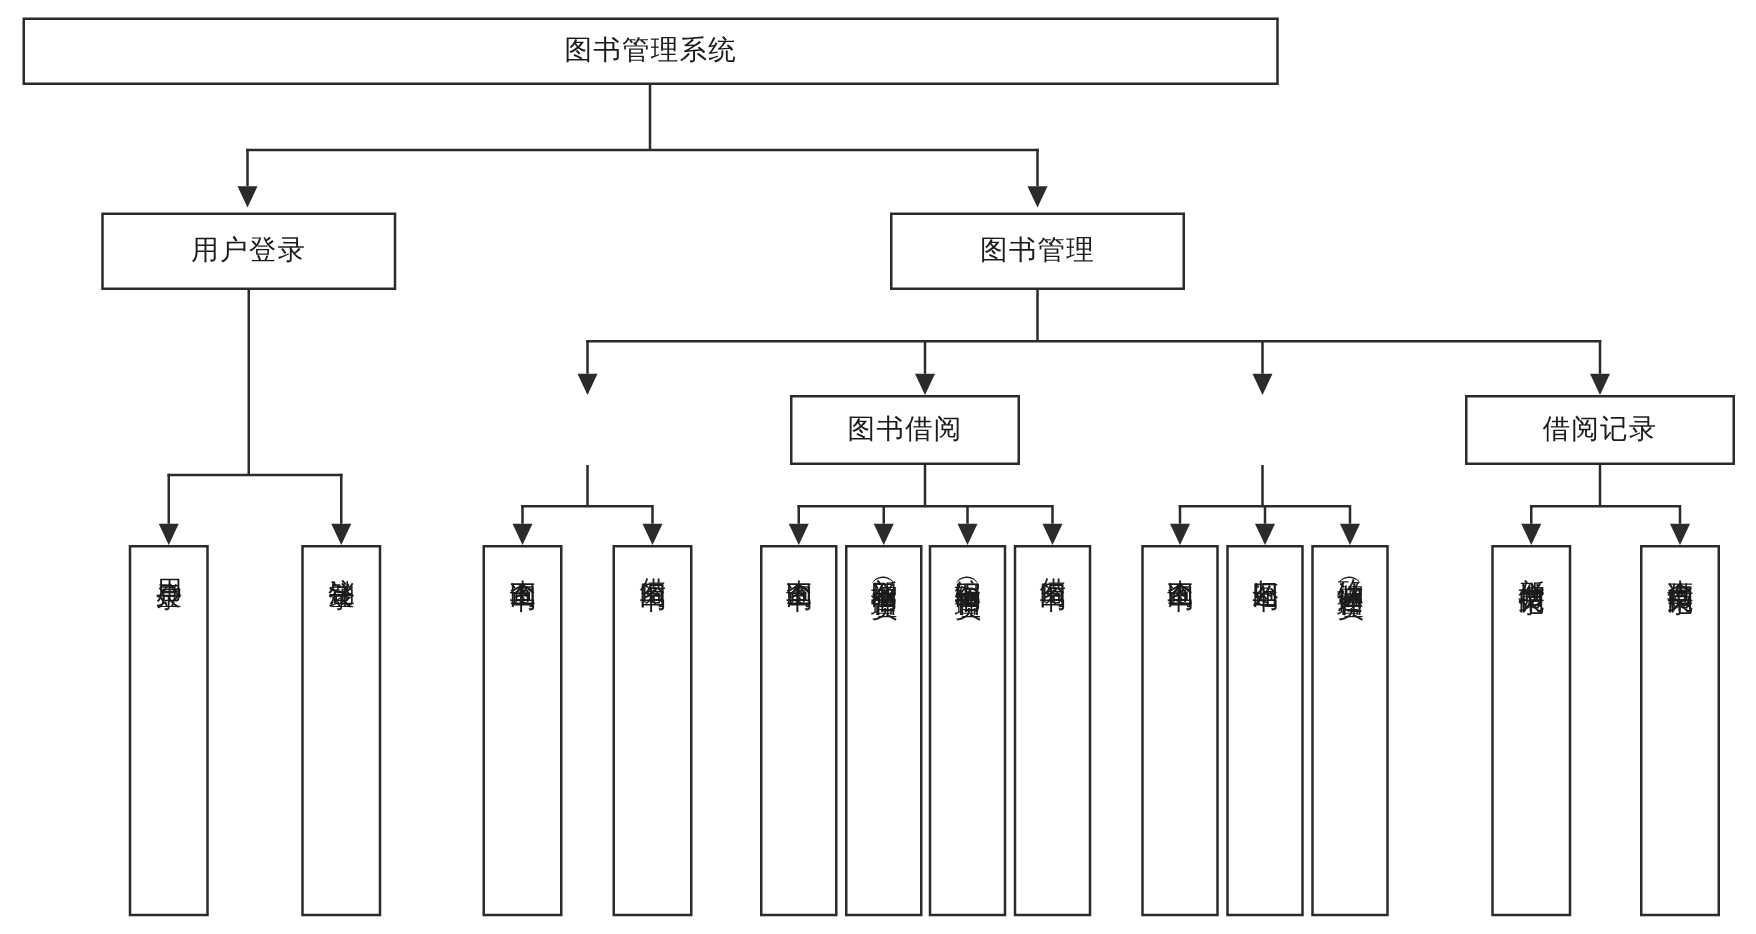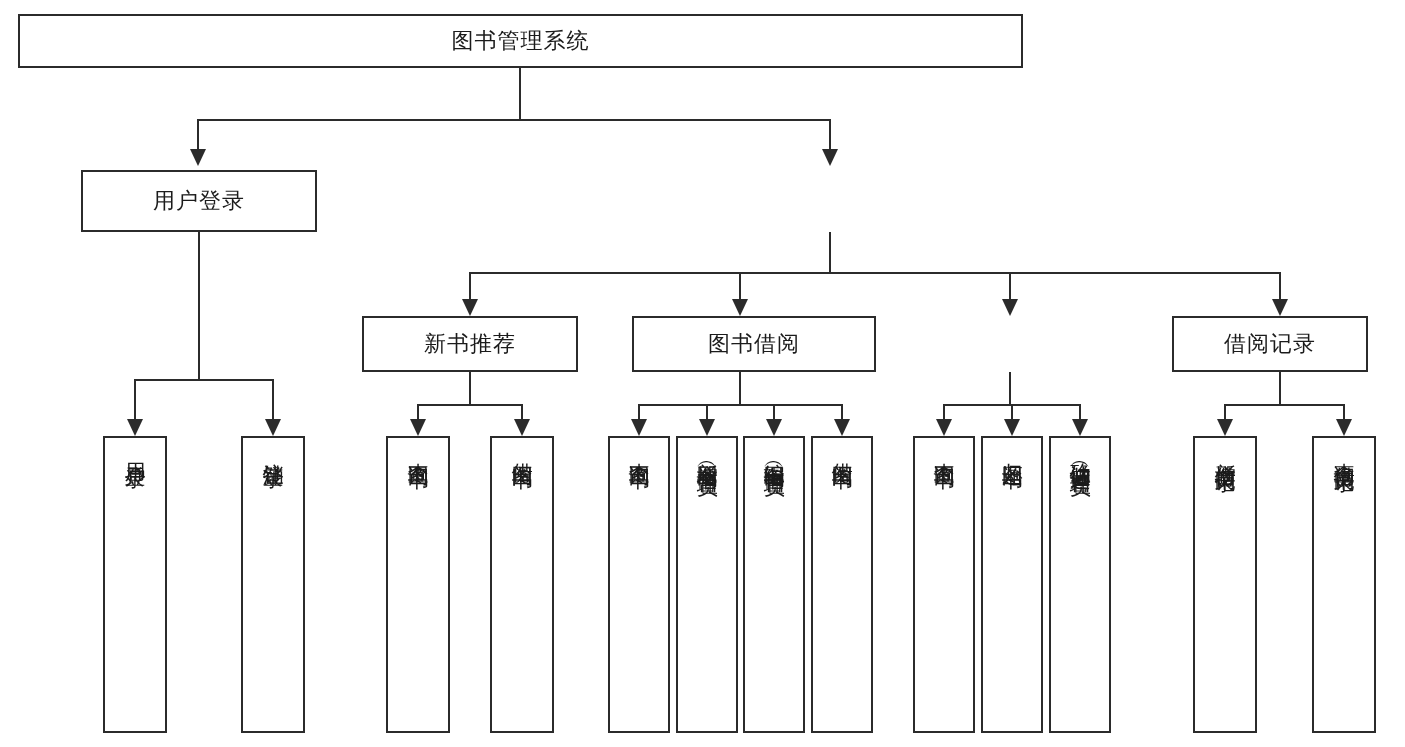--- a/index.html
+++ b/index.html
@@ -100,20 +100,23 @@
 
   <div class="vline" style="left:197px; top:119px; height:30px;"></div>
   <div class="arrow" style="left:190px; top:149px;"></div>
   <div class="vline" style="left:829px; top:119px; height:30px;"></div>
   <div class="arrow" style="left:822px; top:149px;"></div>
 
   <div class="node horiz" style="left:81px; top:170px; width:236px; height:62px;">
     <span class="label">用户登录</span>
   </div>
 
+  <div class="node horiz" style="left:712px; top:170px; width:236px; height:62px;">
+    <span class="label">图书管理</span>
+  </div>
 
   <div class="vline" style="left:198px; top:232px; height:148px;"></div>
   <div class="hline" style="left:134px; top:379px; width:140px;"></div>
   <div class="vline" style="left:134px; top:379px; height:40px;"></div>
   <div class="arrow" style="left:127px; top:419px;"></div>
   <div class="vline" style="left:272px; top:379px; height:40px;"></div>
   <div class="arrow" style="left:265px; top:419px;"></div>
 
   <div class="vline" style="left:829px; top:232px; height:41px;"></div>
   <div class="hline" style="left:469px; top:272px; width:812px;"></div>
@@ -123,30 +126,27 @@
 
   <div class="vline" style="left:739px; top:272px; height:27px;"></div>
   <div class="arrow" style="left:732px; top:299px;"></div>
 
   <div class="vline" style="left:1009px; top:272px; height:27px;"></div>
   <div class="arrow" style="left:1002px; top:299px;"></div>
 
   <div class="vline" style="left:1279px; top:272px; height:27px;"></div>
   <div class="arrow" style="left:1272px; top:299px;"></div>
 
-  <div class="node horiz" style="left:362px; top:316px; width:216px; height:56px;">
-    <span class="label">新书推荐</span>
-  </div>
-
-  <div class="node horiz" style="left:632px; top:316px; width:244px; height:56px;">
+
+  <div class="node horiz" style="left:632px; top:316px; width:184px; height:56px;">
     <span class="label">图书借阅</span>
   </div>
 
 
-  <div class="node horiz" style="left:1172px; top:316px; width:196px; height:56px;">
+  <div class="node horiz" style="left:1172px; top:316px; width:216px; height:56px;">
     <span class="label">借阅记录</span>
   </div>
 
   <div class="vline" style="left:469px; top:372px; height:33px;"></div>
   <div class="hline" style="left:417px; top:404px; width:105px;"></div>
   <div class="vline" style="left:417px; top:404px; height:15px;"></div>
   <div class="arrow" style="left:410px; top:419px;"></div>
   <div class="vline" style="left:521px; top:404px; height:15px;"></div>
   <div class="arrow" style="left:514px; top:419px;"></div>
 

